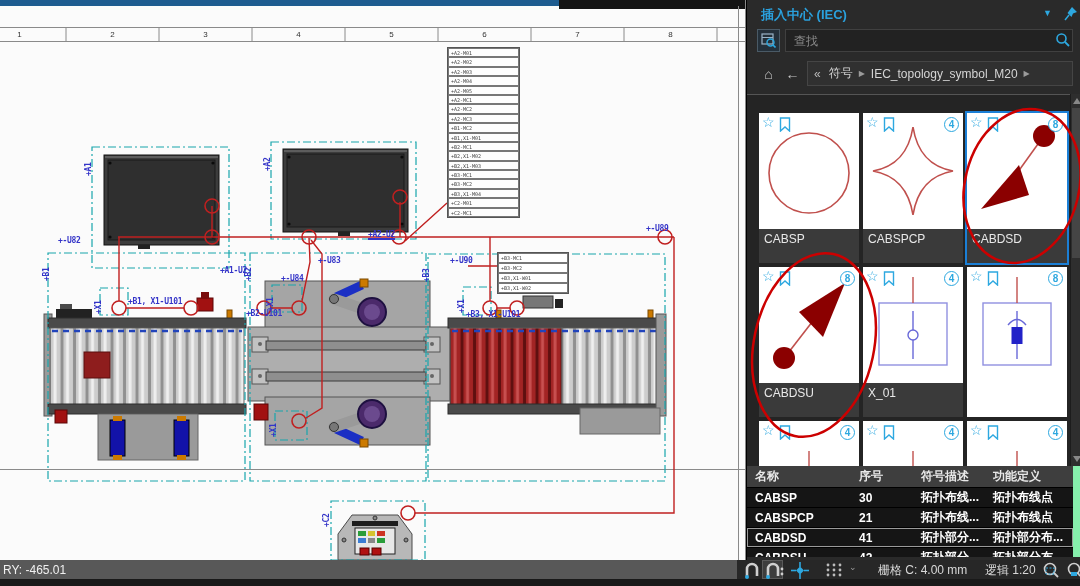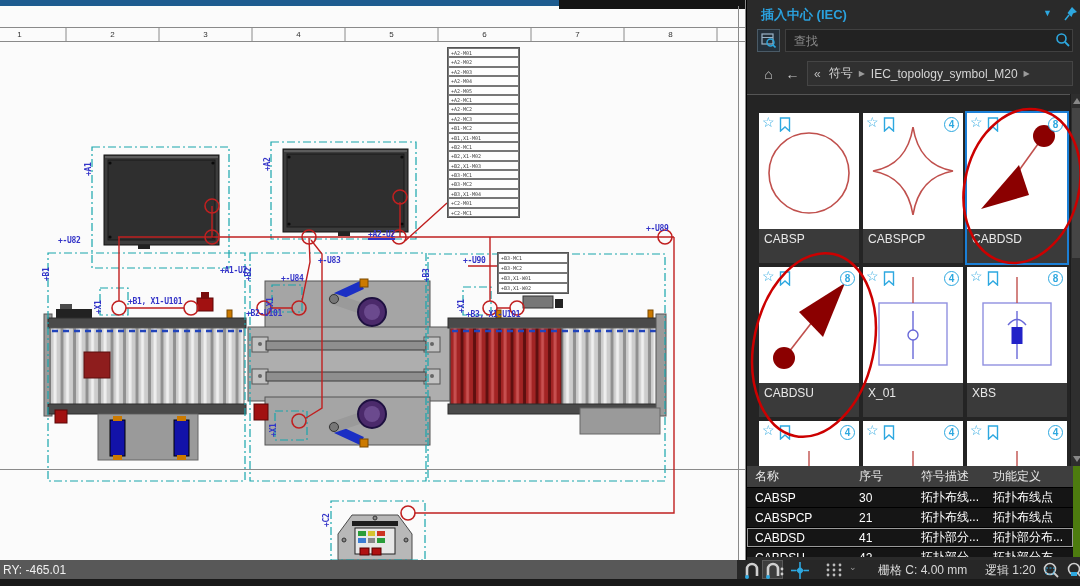--- a/index.html
+++ b/index.html
@@ -56,21 +56,21 @@
     border-radius:50%;color:#2da8e0;font-size:10px;font-weight:bold;display:flex;
     align-items:center;justify-content:center;background:#fff;}
   .tile svg.sym{position:absolute;left:0;top:0;}
   #vscroll{left:323px;top:94px;width:11px;height:372px;background:#2e2e2e;border-left:1px solid #1c1c1c;}
   .tri{width:0;height:0;position:absolute;left:2px;}
   .tri.up{border-left:4px solid transparent;border-right:4px solid transparent;border-bottom:6px solid #888;}
   .tri.down{border-left:4px solid transparent;border-right:4px solid transparent;border-top:6px solid #888;}
   #vthumb{position:absolute;left:1px;top:14px;width:9px;height:150px;background:#454545;}
 
   
-  #symbol-table{left:0;top:466px;width:334px;height:91px;background:#4d7c0f;overflow:hidden;}
+  #symbol-table{left:0;top:466px;width:334px;height:91px;background:#86efac;overflow:hidden;font-weight:bold;}
   .trow{display:flex;width:326px;height:20px;align-items:center;background:#151515;
     border-bottom:1px solid #000;color:#fff;font-size:12px;}
   .trow.head{background:#3e3e3e;color:#e8e8e8;height:22px;}
   .trow.sel{box-shadow:inset 0 0 0 1px #9a9a9a;}
   .tc{padding-left:8px;overflow:hidden;white-space:nowrap;}
   .tc.c0{width:104px;}.tc.c1{width:62px;}.tc.c2{width:72px;}.tc.c3{width:84px;}
 
   
   #annot{left:746px;top:0;width:334px;height:560px;pointer-events:none;}
 
@@ -299,21 +299,21 @@
     </div>
 
     <div class="cad-label rot" style="left:84px;top:150px;height:26px;">+A1</div>
     <div class="cad-label rot" style="left:263px;top:145px;height:26px;">+A2</div>
     <div class="cad-label" style="left:220px;top:222px;margin-top:44px;">+A1-U2</div>
     <div class="cad-label ul" style="left:368px;top:230px;">+A2-U2</div>
     <div class="cad-label" style="left:58px;top:236px;text-align:right;">+-U82</div>
     <div class="cad-label" style="left:318px;top:256px;">+-U83</div>
     <div class="cad-label" style="left:281px;top:274px;">+-U84</div>
     <div class="cad-label" style="left:646px;top:224px;">+-U89</div>
-    <div class="cad-label" style="left:463px;top:256px;">+-U90</div>
+    <div class="cad-label" style="left:450px;top:256px;">+-U90</div>
     <div class="cad-label rot" style="left:42px;top:255px;height:26px;">+B1</div>
     <div class="cad-label rot" style="left:244px;top:255px;height:26px;">+B2</div>
     <div class="cad-label rot" style="left:422px;top:256px;height:26px;">+B3</div>
     <div class="cad-label rot" style="left:94px;top:290px;height:24px;">+X1</div>
     <div class="cad-label rot" style="left:266px;top:287px;height:24px;">+X1</div>
     <div class="cad-label rot" style="left:457px;top:289px;height:24px;">+X1</div>
     <div class="cad-label rot" style="left:269px;top:413px;height:24px;">+X1</div>
     <div class="cad-label" style="left:128px;top:297px;">+B1, X1-U101</div>
     <div class="cad-label" style="left:246px;top:309px;">+B2-U101</div>
     <div class="cad-label" style="left:466px;top:310px;">+B3, X1-U101</div>
@@ -424,21 +424,20 @@
           <line x1="50" y1="10" x2="50" y2="36" stroke="#c0504d" stroke-width="1.4"></line>
           <line x1="50" y1="44" x2="50" y2="92" stroke="#6868d8" stroke-width="1.4"></line>
           <rect x="44.5" y="60" width="11" height="17" fill="#2222c8"></rect>
           <path d="M41,58 Q50,47 59,58" fill="none" stroke="#6868d8" stroke-width="1.4"></path>
         </svg>
         <span class="fav">☆</span>
         <svg class="bm" width="12" height="15">
           <path d="M1.5,1 h9 v13 l-4.5,-4 l-4.5,4 Z" fill="none" stroke="#2da8e0" stroke-width="1.4"></path>
         </svg>
         <span class="badge">8</span>
-        <div class="band">XBS</div>
       </div>
 
       <div class="tile" style="left:12px;top:326px;">
         <svg class="sym" width="100" height="46" viewBox="0 0 100 46">
           <line x1="50" y1="30" x2="50" y2="46" stroke="#c0504d" stroke-width="1.4"></line>
         </svg>
         <span class="fav">☆</span>
         <svg class="bm" width="12" height="15">
           <path d="M1.5,1 h9 v13 l-4.5,-4 l-4.5,4 Z" fill="none" stroke="#2da8e0" stroke-width="1.4"></path>
         </svg>

